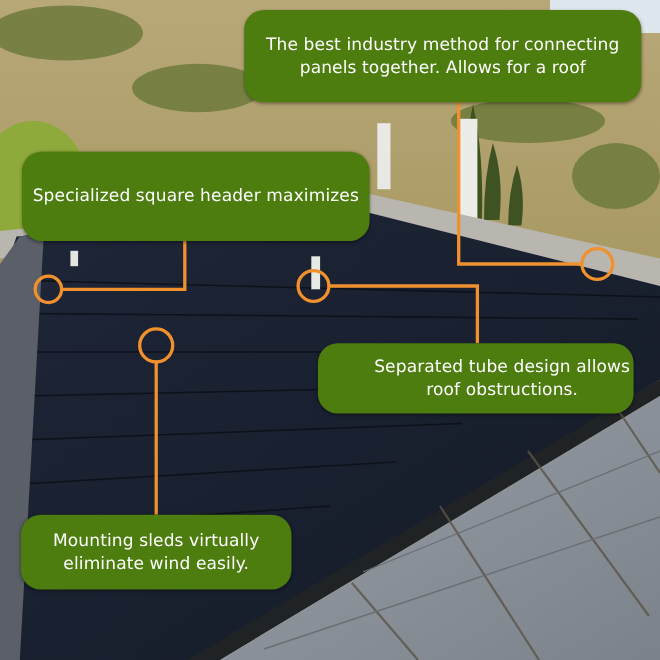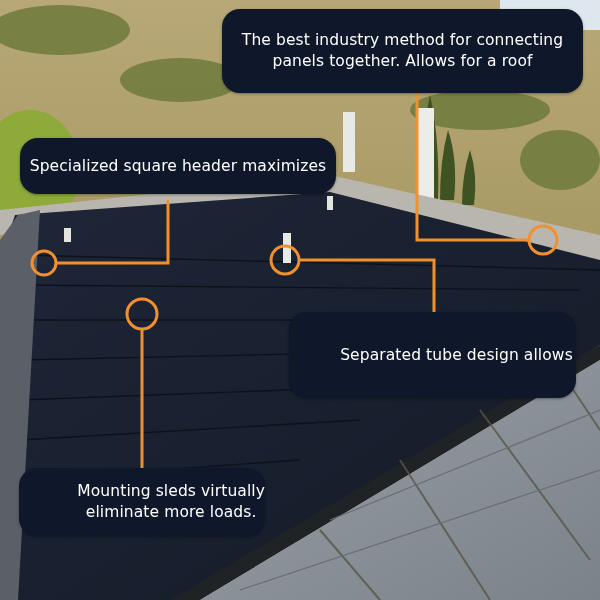--- a/index.html
+++ b/index.html
@@ -1,20 +1,20 @@
 <!DOCTYPE html>
 <html><head>
 <meta charset="utf-8">
 <style>
   html, body { margin:0; padding:0; }
   body { width:600px; height:600px; overflow:hidden; font-family:"DejaVu Sans", sans-serif; }
   #scene { position:relative; width:600px; height:600px; overflow:hidden; background:#8a8a60; }
   .layer { position:absolute; left:0; top:0; width:600px; height:600px; }
   .callout {
-    position:absolute; background:#0f172a; color:#fff; border-radius:18px;
+    position:absolute; background:#4d7c0f; color:#fff; border-radius:18px;
     text-align:center; font-size:15.5px; line-height:21px; letter-spacing:0.1px;
     display:flex; align-items:center; justify-content:center; box-sizing:border-box;
     box-shadow:0 1px 3px rgba(0,0,0,0.35);
   }
   .callout span { display:block; }
 </style>
 </head>
 <body>
 
 <div id="scene">
@@ -110,32 +110,33 @@
     </g>
   </svg>
 
   <div class="callout" style="left:222px; top:9px; width:361px; height:84px;">
     <div>
       <span>The best industry method for connecting</span>
       <span>panels together. Allows for a roof</span>
     </div>
   </div>
 
-  <div class="callout" style="left:20px; top:138px; width:316px; height:56px;">
+  <div class="callout" style="left:20px; top:138px; width:316px; height:81px;">
     <div>
       <span>Specialized square header maximizes</span>
     </div>
   </div>
 
-  <div class="callout" style="left:289px; top:312px; width:287px; height:86px;padding-left:48px;">
+  <div class="callout" style="left:289px; top:312px; width:287px; height:64px;padding-left:48px;">
     <div>
       <span>Separated tube design allows</span>
+      <span>roof obstructions.</span>
     </div>
   </div>
 
-  <div class="callout" style="left:19px; top:468px; width:246px; height:68px;justify-content:flex-end;">
+  <div class="callout" style="left:19px; top:468px; width:246px; height:68px;">
     <div>
       <span>Mounting sleds virtually</span>
-      <span>eliminate more loads.</span>
+      <span>eliminate wind easily.</span>
     </div>
   </div>
 
 </div>
 
 </body></html>

